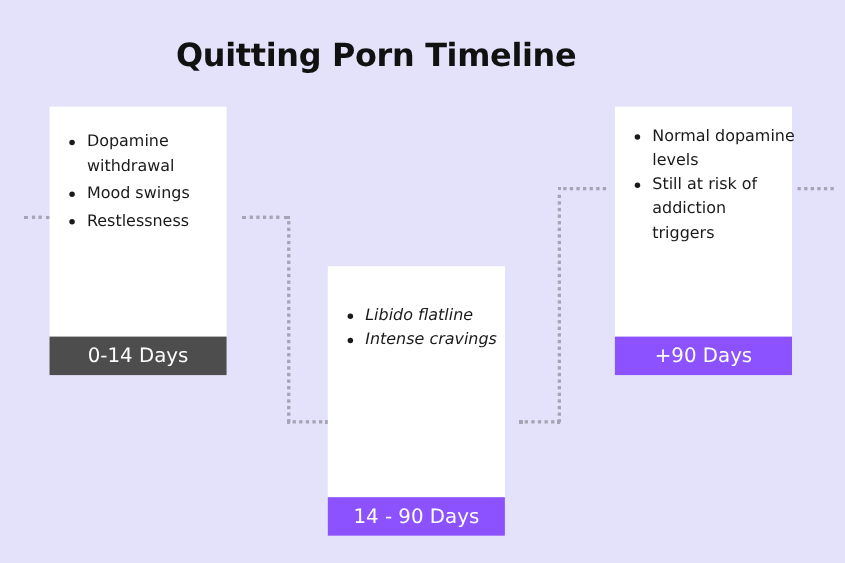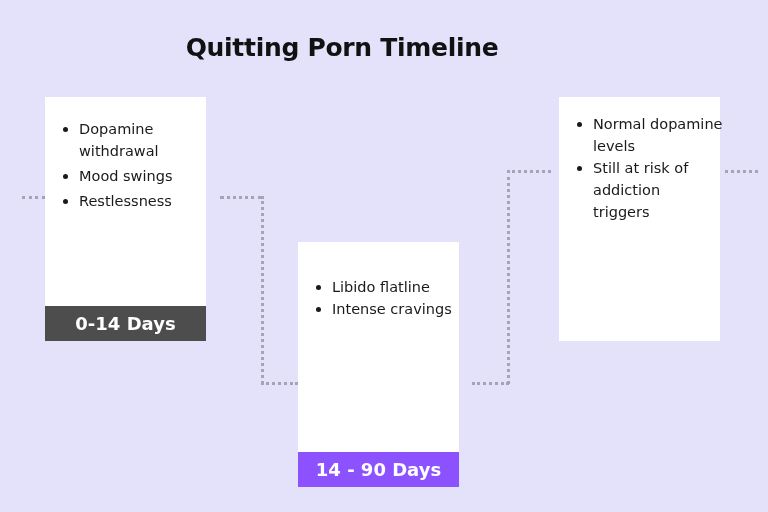--- a/index.html
+++ b/index.html
@@ -4,38 +4,38 @@
   <style>
     html, body { margin: 0; padding: 0; }
     body {
       width: 768px; height: 512px; overflow: hidden;
       background: #e3e2fa;
       font-family: "DejaVu Sans", sans-serif;
       position: relative;
     }
     .title {
       position: absolute; left: 0; top: 33px; width: 684px;
-      text-align: center; font-size: 25px; font-weight: bold; color: #111;
+      text-align: center; font-size: 29px; font-weight: bold; color: #111;
       letter-spacing: -0.3px;
     }
     .card {
       position: absolute; width: 161px; background: #ffffff;
     }
     .card ul {
       margin: 0; padding: 0 0 0 34px; list-style: none;
       font-size: 14.5px; line-height: 22px; color: #1a1a1a;
     }
     .card li { position: relative; }
     .card li::before {
       content: ""; position: absolute; left: -16px; top: 9px;
       width: 5px; height: 5px; border-radius: 50%; background: #1a1a1a;
     }
     .label-bar {
       position: absolute; left: 0; bottom: 0; width: 100%; height: 35px;
-      color: #fff; font-weight: bold; font-size: 18px;
+      color: #fff; font-weight: normal; font-size: 18px;
       display: flex; align-items: center; justify-content: center;
     }
     .dot-h { position: absolute; height: 0; border-top: 3px dotted #a6a3b4; }
     .dot-v { position: absolute; width: 0; border-left: 3px dotted #a6a3b4; }
   </style>
 </head>
 <body>
 
 <div class="title">Quitting Porn Timeline</div>
 
@@ -53,25 +53,26 @@
 <div class="card" style="left:45px; top:97px; height:244px;">
   <ul style="padding-top:21px;">
     <li style="width:110px;">Dopamine withdrawal</li>
     <li style="margin-top:3px;">Mood swings</li>
     <li style="margin-top:3px;">Restlessness</li>
   </ul>
   <div class="label-bar" style="background:#4d4d4d;">0-14 Days</div>
 </div>
 
 <div class="card" style="left:298px; top:242px; height:245px;">
-  <ul style="padding-top:34px;">
+  <ul style="padding-top:34px;font-style:italic;">
     <li>Libido flatline</li>
     <li>Intense cravings</li>
   </ul>
   <div class="label-bar" style="background:#8c52ff;">14 - 90 Days</div>
 </div>
 
 <div class="card" style="left:559px; top:97px; height:244px;">
   <ul style="padding-top:16px;">
     <li style="width:135px;">Normal dopamine levels</li>
     <li style="width:110px;">Still at risk of addiction triggers</li>
   </ul>
+  <div class="label-bar" style="background:#8c52ff;">+90 Days</div>
 </div>
 
 </body></html>

